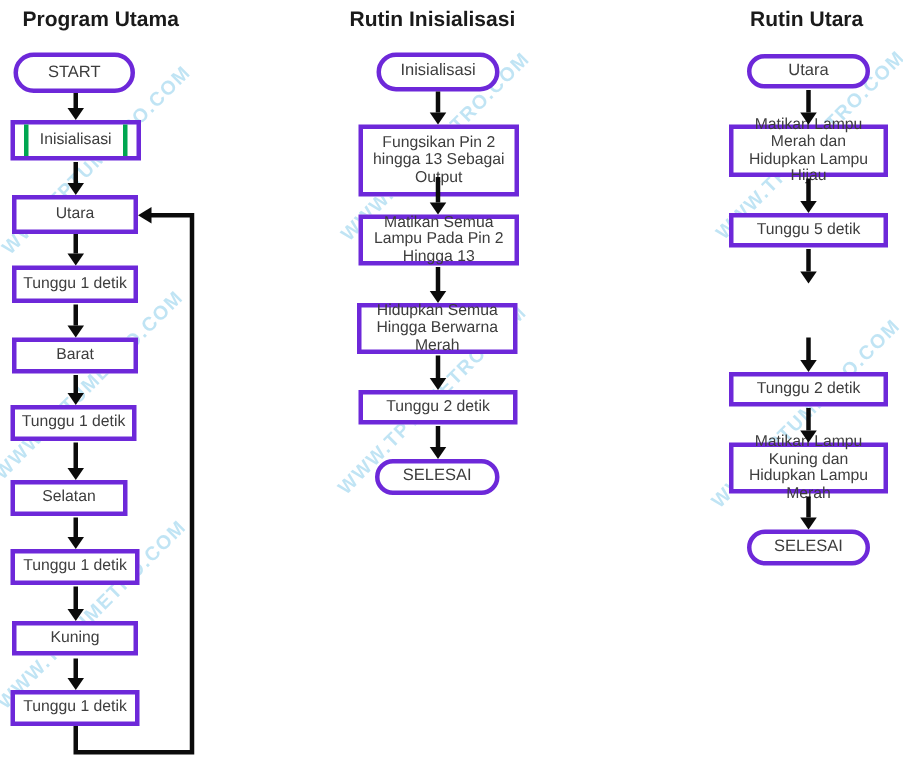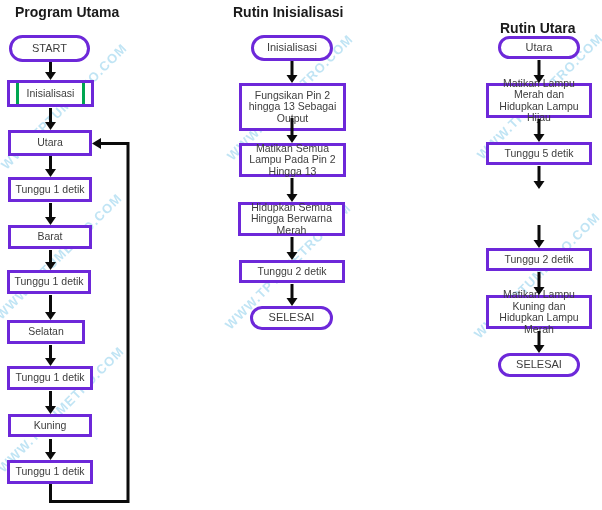--- a/index.html
+++ b/index.html
@@ -75,21 +75,21 @@
   <div class="node" style="left:7px;top:460px;width:86px;height:24px;">Tunggu 1 detik</div>
 
   <div class="fc-title" style="left:233px;top:4px;">Rutin Inisialisasi</div>
   <div class="node terminator" style="left:251px;top:35px;width:82px;height:26px;">Inisialisasi</div>
   <div class="node" style="left:239px;top:83px;width:107px;height:48px;">Fungsikan Pin 2 hingga 13 Sebagai Output</div>
   <div class="node" style="left:239px;top:143px;width:107px;height:34px;">Matikan Semua Lampu Pada Pin 2 Hingga 13</div>
   <div class="node" style="left:238px;top:202px;width:107px;height:34px;">Hidupkan Semua Hingga Berwarna Merah</div>
   <div class="node" style="left:239px;top:260px;width:106px;height:23px;">Tunggu 2 detik</div>
   <div class="node terminator" style="left:250px;top:306px;width:83px;height:24px;">SELESAI</div>
 
-  <div class="fc-title" style="left:500px;top:4px;margin-top:16px;">Rutin Utara</div>
+  <div class="fc-title" style="left:500px;top:4px;">Rutin Utara</div>
   <div class="node terminator" style="left:498px;top:36px;width:82px;height:23px;">Utara</div>
   <div class="node" style="left:486px;top:83px;width:106px;height:35px;">Matikan Lampu Merah dan Hidupkan Lampu Hijau</div>
   <div class="node" style="left:486px;top:142px;width:106px;height:23px;">Tunggu 5 detik</div>
   <div class="node" style="left:486px;top:248px;width:106px;height:23px;">Tunggu 2 detik</div>
   <div class="node" style="left:486px;top:295px;width:106px;height:34px;">Matikan Lampu Kuning dan Hidupkan Lampu Merah</div>
   <div class="node terminator" style="left:498px;top:353px;width:82px;height:24px;">SELESAI</div>
 
   <svg class="arrows" width="602" height="510">
 
     <line class="stem" x1="50.5" y1="62" x2="50.5" y2="72"></line>

